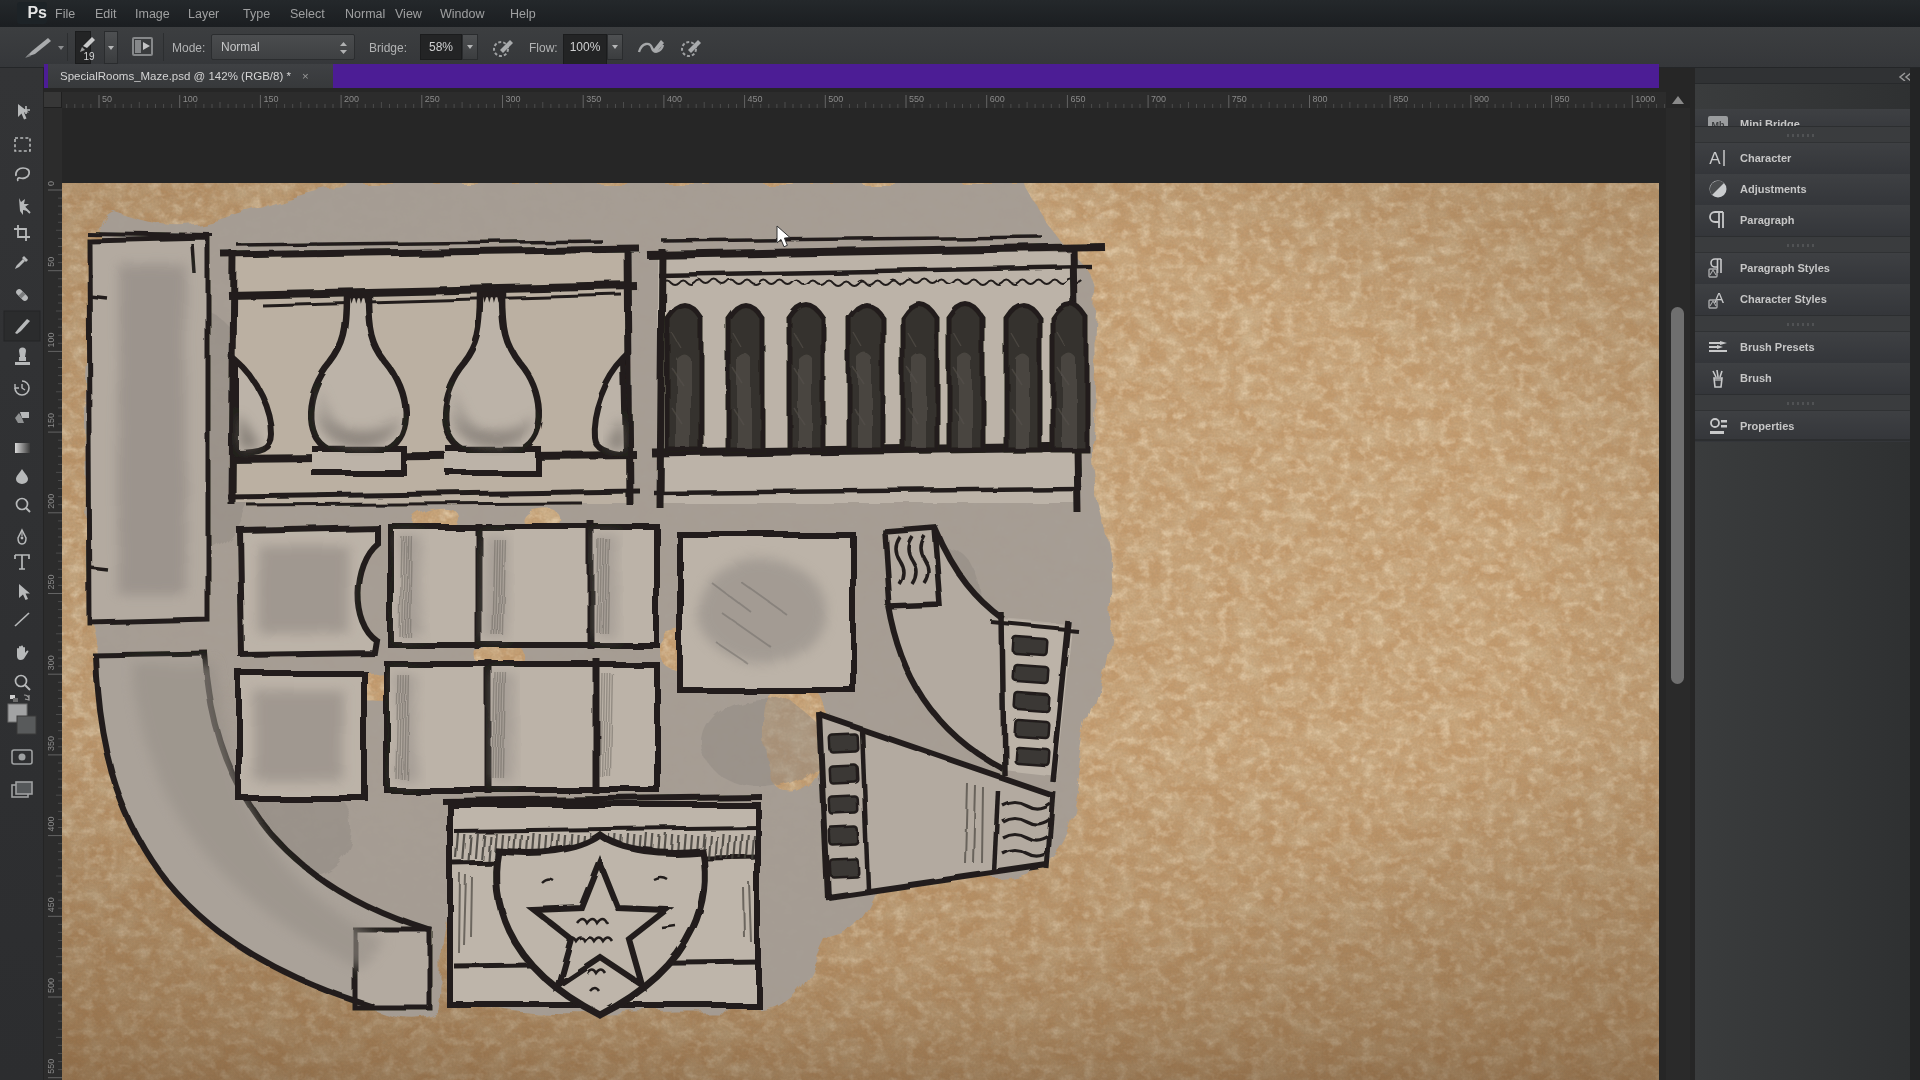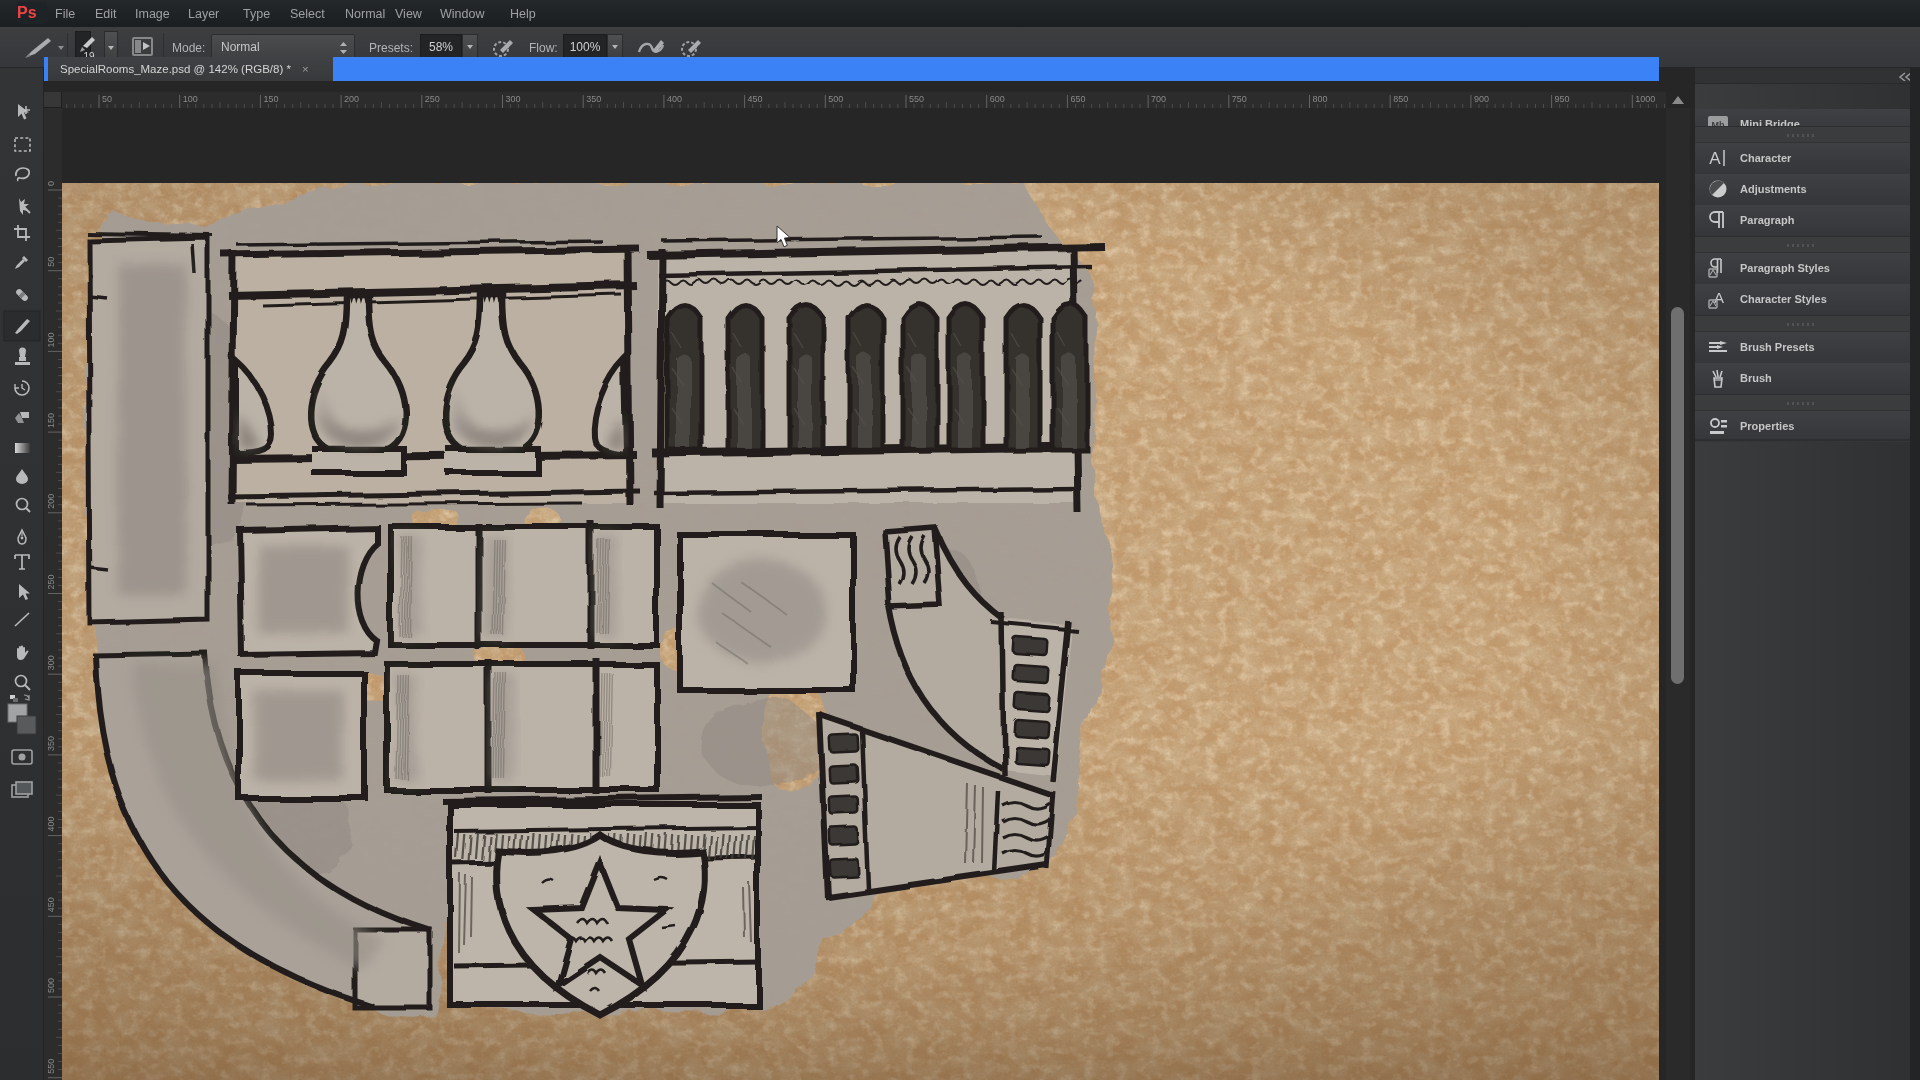--- a/index.html
+++ b/index.html
@@ -1,32 +1,32 @@
 <!DOCTYPE html>
 <html><head><meta charset="utf-8">
 <style>
 html,body{margin:0;padding:0;width:1920px;height:1080px;overflow:hidden;background:#262626;font-family:"Liberation Sans",sans-serif;}
 *{box-sizing:border-box;}
 .abs{position:absolute;}
 #menubar{left:0;top:0;width:1920px;height:27px;background:linear-gradient(#24282b,#1b1e21);}
 #menubar .mi{position:absolute;top:7px;font-size:12.5px;color:#9fa0a1;}
 #optbar{left:0;top:27px;width:1920px;height:41px;background:linear-gradient(#3c3e40,#35373a);border-bottom:1px solid #242628;}
-#tabstrip{left:44px;top:57px;width:1615px;height:24px;background:#3b82f6;}
+#tabstrip{left:44px;top:64px;width:1615px;height:24px;background:#4c1d95;}
 #tab{position:absolute;left:4px;top:0;width:285px;height:24px;background:linear-gradient(#3f4144,#37393b);color:#d4d4d4;font-size:11.5px;line-height:24px;padding-left:12px;}
 #toolbar{left:0;top:68px;width:44px;height:1012px;background:linear-gradient(#333436,#2c2d2f);border-right:1px solid #242424;}
 #dock{left:1695px;top:68px;width:225px;height:1012px;background:linear-gradient(90deg,#3a3c3d,#2e3031);}
 #rightedge{left:1910px;top:68px;width:10px;height:1012px;background:#232425;}
 .dbtn{position:absolute;left:0;width:215px;height:31px;background:linear-gradient(#3e4043,#34363a);}
 .dbtn .lbl{position:absolute;left:45px;top:9px;font-size:11px;font-weight:bold;color:#c6c6c6;}
 .dsep{position:absolute;left:0;width:215px;height:17px;background:#3a3c3e;border-top:1px solid #2c2e30;border-bottom:1px solid #303234;}
 .dsep .dots{position:absolute;left:92px;top:7px;width:30px;height:3px;background:repeating-linear-gradient(90deg,#505254 0 2px,transparent 2px 5px);}
 </style></head><body>
 
 <div id="menubar" class="abs">
-<div style="position:absolute;left:17px;top:2px;width:30px;height:22px;border-radius:3px;background:#1d2327;color:#ef4444;font-weight:bold;font-size:16px;text-align:left;line-height:22px;">Ps</div>
+<div style="position:absolute;left:17px;top:2px;width:30px;height:22px;border-radius:3px;background:#1d2327;color:#e5e5e5;font-weight:bold;font-size:16px;text-align:right;line-height:22px;">Ps</div>
 <div class="mi" style="left:55px;">File</div>
 <div class="mi" style="left:95px;">Edit</div>
 <div class="mi" style="left:135px;">Image</div>
 <div class="mi" style="left:188px;">Layer</div>
 <div class="mi" style="left:243px;">Type</div>
 <div class="mi" style="left:290px;">Select</div>
 <div class="mi" style="left:345px;">Normal</div>
 <div class="mi" style="left:395px;">View</div>
 <div class="mi" style="left:440px;">Window</div>
 <div class="mi" style="left:510px;">Help</div>
@@ -54,21 +54,21 @@
 <rect x="4" y="6" width="6" height="13" fill="#86888a"></rect>
       <path d="M12 8 l7 4 -7 4 Z" fill="#c3c4c5"></path>
     </svg>
 <div class="abs" style="left:163px;top:6px;width:1px;height:28px;background:#2c2e30;"></div>
 <div class="abs" style="left:172px;top:14px;font-size:12px;color:#b2b3b4;">Mode:</div>
 <div class="abs" style="left:211px;top:7px;width:144px;height:26px;background:linear-gradient(#4a4c4e,#3e4042);border:1px solid #2b2d2f;border-radius:2px;color:#c6c7c8;font-size:12px;line-height:25px;padding-left:9px;">Normal
 <svg class="abs" style="right:6px;top:6px;" width="9" height="14">
         <path d="M1 5 l3.5 -4 3.5 4 Z" fill="#b0b1b2"></path>
         <path d="M1 9 l3.5 4 3.5 -4 Z" fill="#b0b1b2"></path>
       </svg></div>
-<div class="abs" style="left:369px;top:14px;font-size:12px;color:#b2b3b4;">Presets:</div>
+<div class="abs" style="left:369px;top:14px;font-size:12px;color:#b2b3b4;">Bridge:</div>
 <div class="abs" style="left:420px;top:7px;width:42px;height:26px;background:#232425;border:1px solid #1b1c1d;color:#cfd0d1;font-size:12px;line-height:25px;text-align:center;">58%</div>
 <div class="abs" style="left:462px;top:7px;width:16px;height:26px;background:linear-gradient(#4e5052,#3b3d3f);border:1px solid #2a2c2e;">
 <svg width="14" height="24">
         <path d="M4 10 l6 0 -3 4 Z" fill="#b5b6b7"></path>
       </svg></div>
 <svg class="abs" style="left:490px;top:9px;" width="26" height="24" viewBox="0 0 26 24">
 <circle cx="11" cy="13" r="7" fill="none" stroke="#9fa1a3" stroke-width="2" stroke-dasharray="3 2"></circle>
 <path d="M10 14 L20 4 L23 7 L13 17 Z" fill="#a9abad"></path>
     </svg>
 <div class="abs" style="left:529px;top:14px;font-size:12px;color:#b2b3b4;">Flow:</div>

